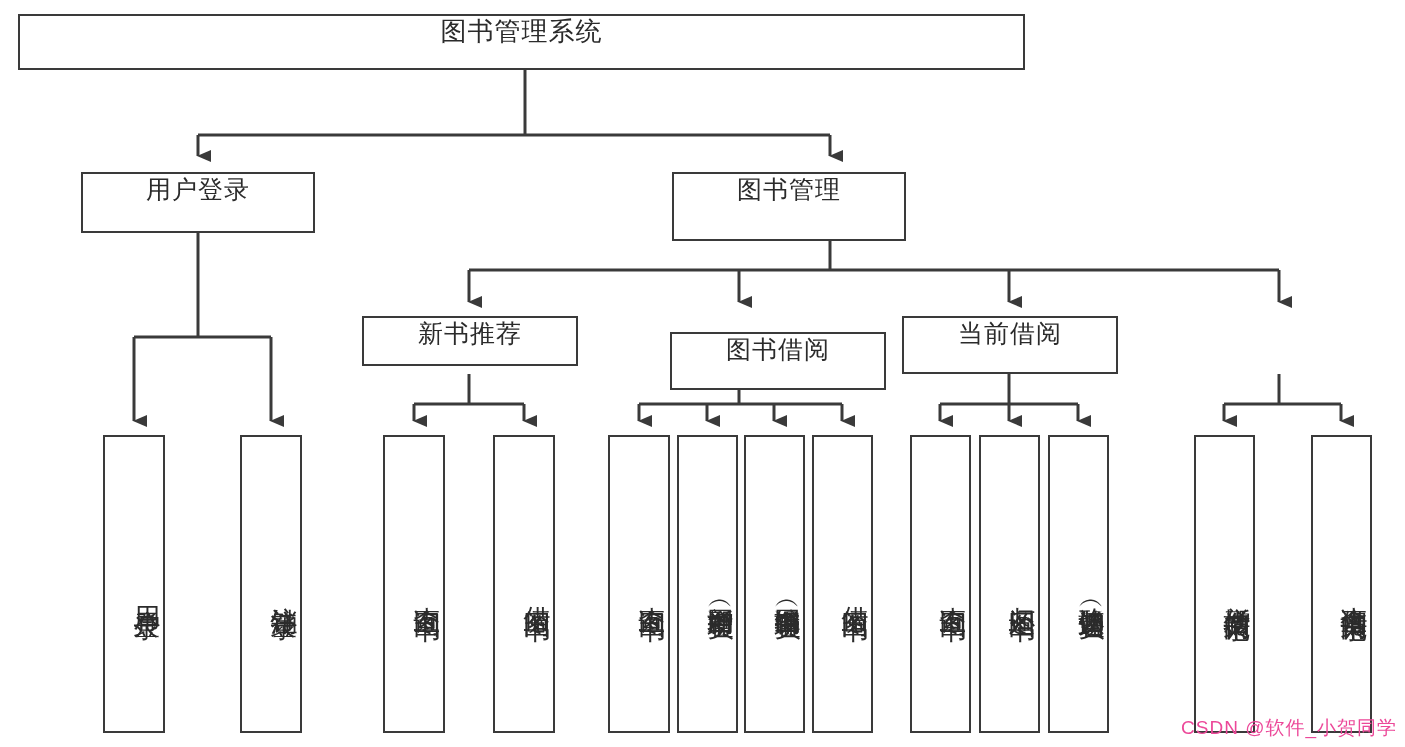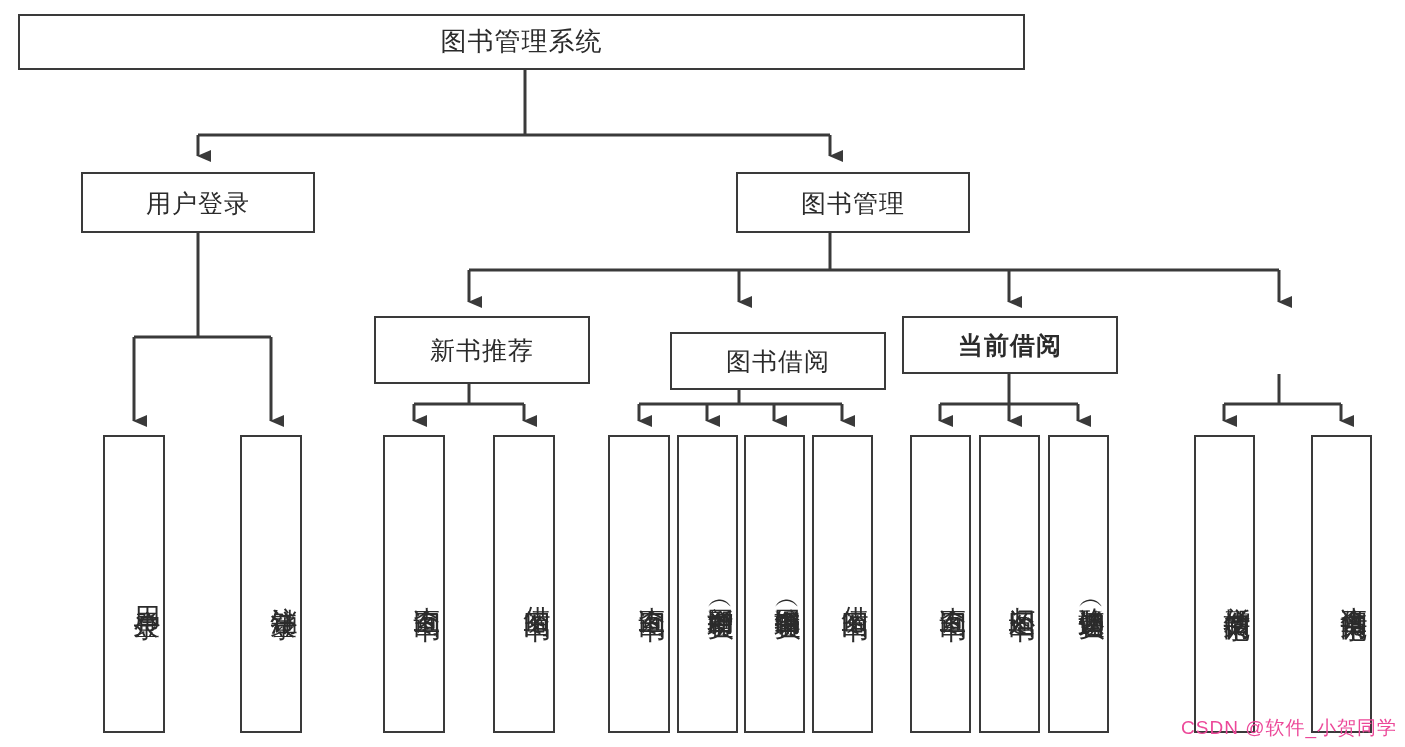--- a/index.html
+++ b/index.html
@@ -25,21 +25,21 @@
     width: 1405px;
     height: 747px;
     pointer-events: none;
   }
   .node {
     position: absolute;
     box-sizing: border-box;
     border: 2px solid #3a3a3a;
     background: #ffffff;
     display: flex;
-    align-items: center;
+    align-items: flex-start;
     justify-content: center;
     color: #2b2b2b;
   }
   .node.horiz {
     font-size: 25px;
     line-height: 1.2;
     letter-spacing: 1px;
     white-space: nowrap;
   }
   .node.root {
@@ -128,31 +128,31 @@
     </g>
   </svg>
 
   <div class="node horiz root" style="left:18px; top:14px; width:1007px; height:56px;">
     <span>图书管理系统</span>
   </div>
 
   <div class="node horiz" style="left:81px; top:172px; width:234px; height:61px;">
     <span>用户登录</span>
   </div>
-  <div class="node horiz" style="left:736px; top:172px; width:234px; height:61px;">
+  <div class="node horiz" style="left:672px; top:172px; width:234px; height:69px;">
     <span>图书管理</span>
   </div>
 
-  <div class="node horiz" style="left:374px; top:316px; width:216px; height:68px;">
+  <div class="node horiz" style="left:362px; top:316px; width:216px; height:50px;">
     <span>新书推荐</span>
   </div>
   <div class="node horiz" style="left:632px; top:332px; width:216px; height:58px;margin-left:38px;">
     <span>图书借阅</span>
   </div>
-  <div class="node horiz" style="left:902px; top:316px; width:216px; height:58px;font-weight:bold;">
+  <div class="node horiz" style="left:902px; top:316px; width:216px; height:58px;">
     <span>当前借阅</span>
   </div>
 
   <div class="node vert" style="left:103px; top:435px; width:62px; height:298px;">
     <span>用户登录</span>
   </div>
   <div class="node vert" style="left:240px; top:435px; width:62px; height:298px;">
     <span>注销登录</span>
   </div>
 

